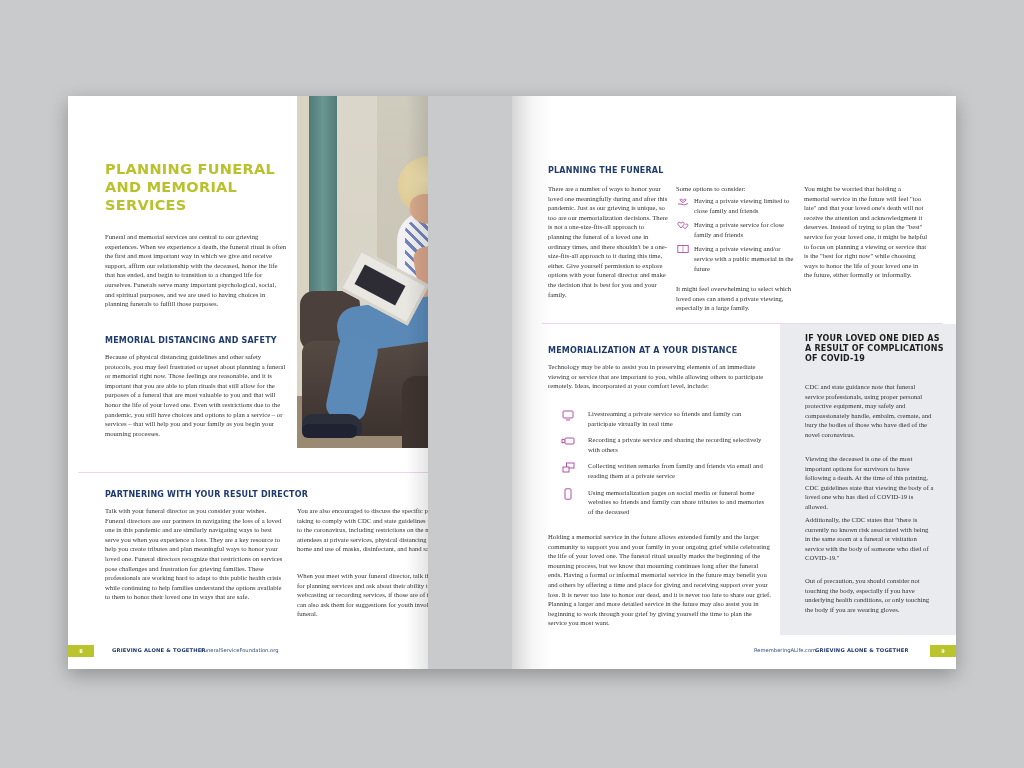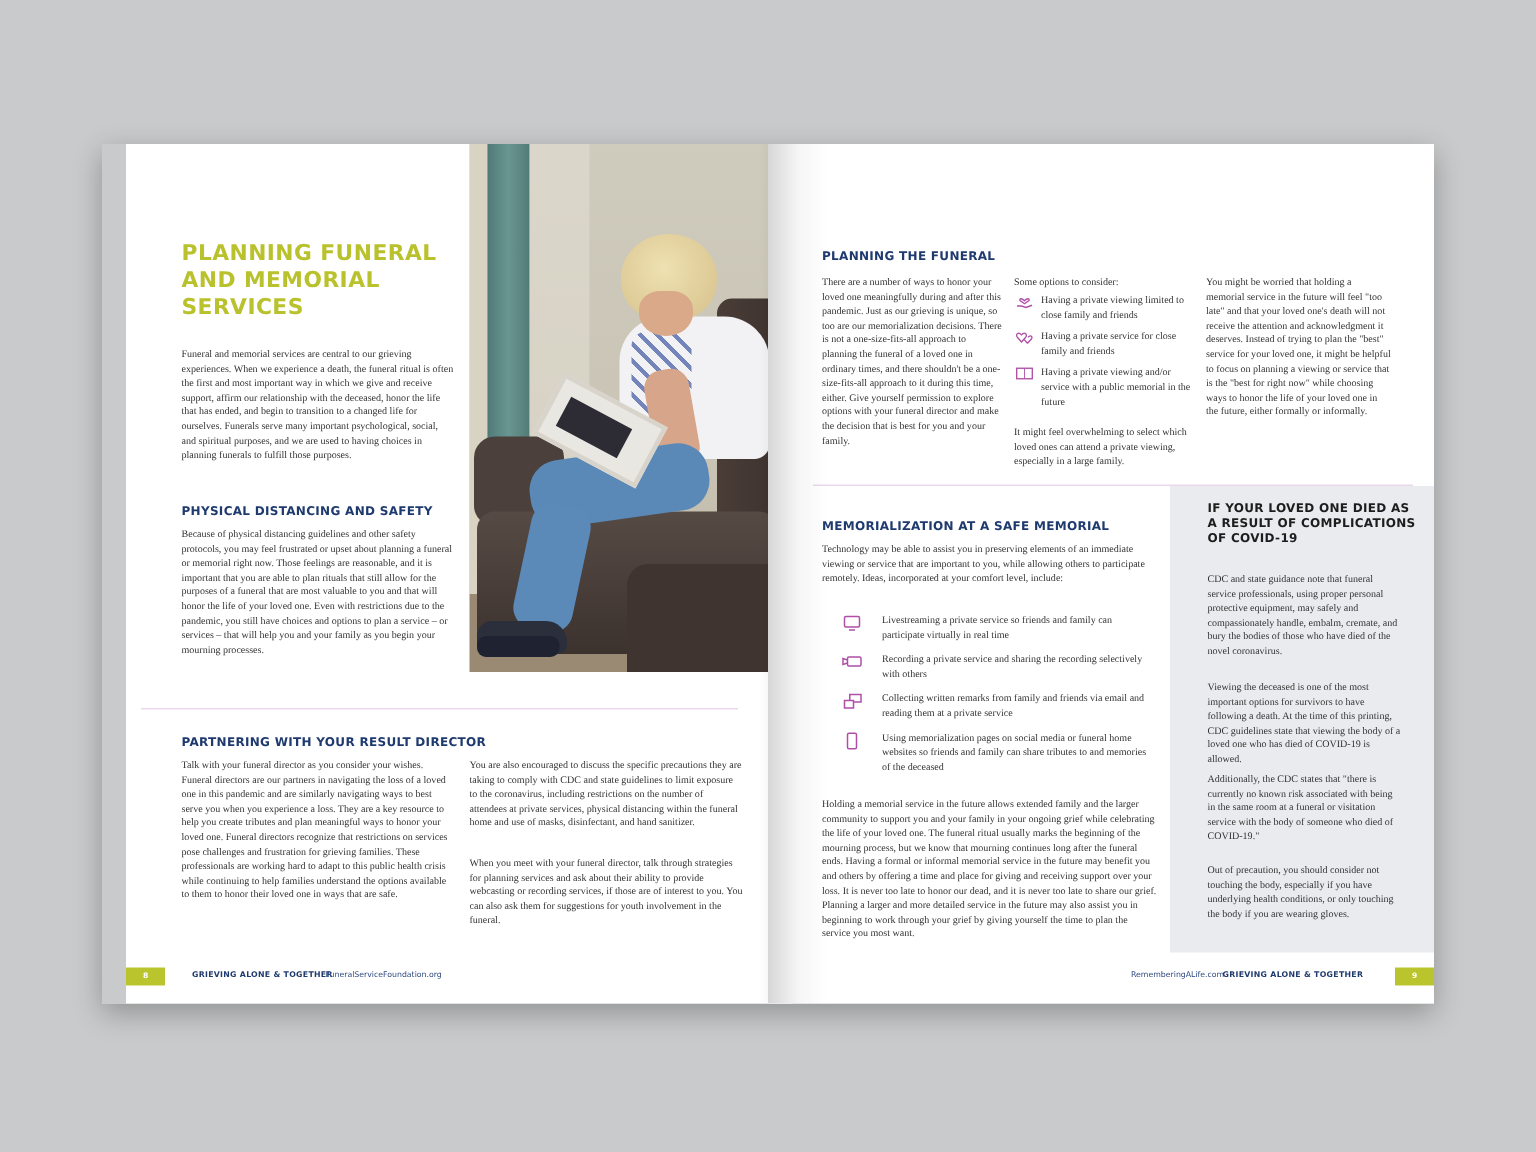--- a/index.html
+++ b/index.html
@@ -9,21 +9,21 @@
     font-family: "Liberation Serif", serif;
     position: relative;
   }
   .spread {
     position: absolute; left: 68px; top: 96px; width: 888px; height: 573px;
     box-shadow: 0 6px 18px rgba(0,0,0,0.28);
   }
   .page {
     position: absolute; top: 0; height: 573px; background: #fff; overflow: hidden;
   }
-  .page-left { left: 16px; width: 444px; }
+  .page-left { left: 0; width: 360px; }
   .page-right { left: 444px; width: 444px; }
   .gutter-shade-left {
     position: absolute; right: 0; top: 0; width: 22px; height: 100%;
     background: linear-gradient(to right, rgba(0,0,0,0) 0%, rgba(0,0,0,0.10) 100%);
     pointer-events: none;
   }
   .gutter-shade-right {
     position: absolute; left: 0; top: 0; width: 40px; height: 100%;
     background: linear-gradient(to right, rgba(0,0,0,0.16) 0%, rgba(0,0,0,0.04) 50%, rgba(0,0,0,0) 100%);
     pointer-events: none; z-index: 5;
@@ -114,21 +114,21 @@
 </style>
 </head>
 <body>
 
 <div class="spread">
 
   <div class="page page-left">
     <h1 class="h-main">PLANNING FUNERAL AND MEMORIAL SERVICES</h1>
     <p class="body-text" style="left:37px; top:136px; width:182px;">Funeral and memorial services are central to our grieving experiences. When we experience a death, the funeral ritual is often the first and most important way in which we give and receive support, affirm our relationship with the deceased, honor the life that has ended, and begin to transition to a changed life for ourselves. Funerals serve many important psychological, social, and spiritual purposes, and we are used to having choices in planning funerals to fulfill those purposes.</p>
 
-    <h2 class="h-sec" style="left:37px; top:240px;">PHYSICAL DISTANCING AND SAFETY</h2>
+    <h2 class="h-sec" style="left:37px; top:240px;">MEMORIAL DISTANCING AND SAFETY</h2>
     <p class="body-text" style="left:37px; top:256px; width:182px;">Because of physical distancing guidelines and other safety protocols, you may feel frustrated or upset about planning a funeral or memorial right now. Those feelings are reasonable, and it is important that you are able to plan rituals that still allow for the purposes of a funeral that are most valuable to you and that will honor the life of your loved one. Even with restrictions due to the pandemic, you still have choices and options to plan a service – or services – that will help you and your family as you begin your mourning processes.</p>
 
     <div class="photo">
       <div class="curtain-cream"></div>
       <div class="curtain-teal"></div>
       <div class="sheer"></div>
       <div class="floor"></div>
       <div class="chair-back"></div>
       <div class="chair-arm-l"></div>
       <div class="chair-seat"></div>
@@ -195,21 +195,21 @@
         </span>
         <span class="opt-text">Having a private viewing and/or service with a public memorial in the future</span>
       </li>
     </ul>
     <p class="body-text" style="left:164px; top:188px; width:124px;">It might feel overwhelming to select which loved ones can attend a private viewing, especially in a large family.</p>
 
     <p class="body-text" style="left:292px; top:88px; width:124px;">You might be worried that holding a memorial service in the future will feel "too late" and that your loved one's death will not receive the attention and acknowledgment it deserves. Instead of trying to plan the "best" service for your loved one, it might be helpful to focus on planning a viewing or service that is the "best for right now" while choosing ways to honor the life of your loved one in the future, either formally or informally.</p>
 
     <div class="divider-right"></div>
 
-    <h2 class="h-sec" style="left:36px; top:250px;">MEMORIALIZATION AT A SAFE MEMORIAL</h2>
+    <h2 class="h-sec" style="left:36px; top:250px;">MEMORIALIZATION AT A YOUR DISTANCE</h2>
     <p class="body-text" style="left:36px; top:266px; width:222px;">Technology may be able to assist you in preserving elements of an immediate viewing or service that are important to you, while allowing others to participate remotely. Ideas, incorporated at your comfort level, include:</p>
 
     <ul class="tech-list" style="left:48px; top:313px; width:210px;">
       <li class="tech-item">
         <span class="tech-icon">
           <svg width="12" height="11" viewBox="0 0 12 11">
               <rect x="1" y="1" width="10" height="7" rx="1" fill="none" stroke="#b04fa8" stroke-width="1"></rect>
               <line x1="4" y1="10" x2="8" y2="10" stroke="#b04fa8" stroke-width="1"></line>
             </svg>
         </span>

